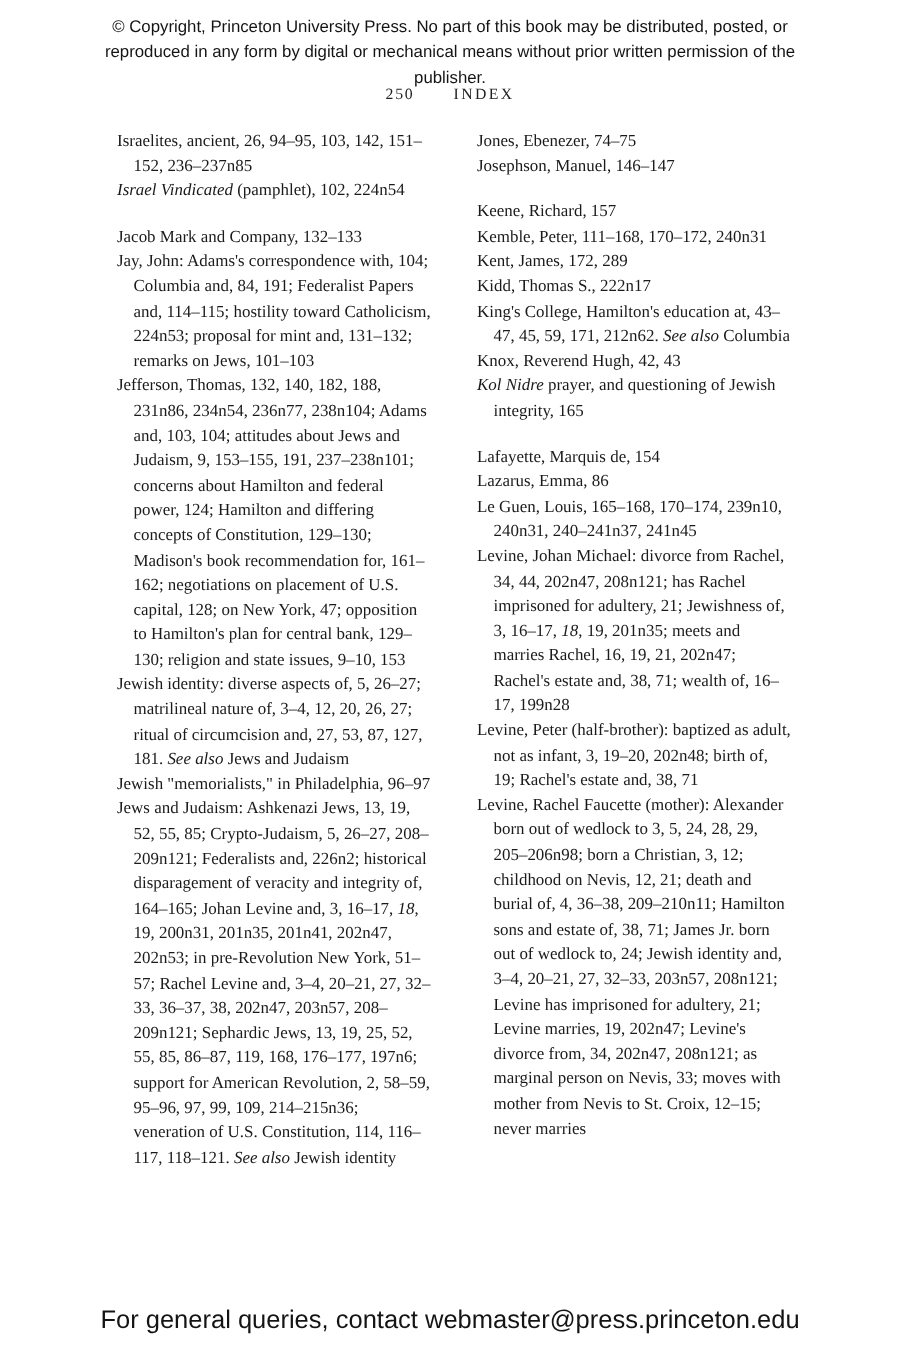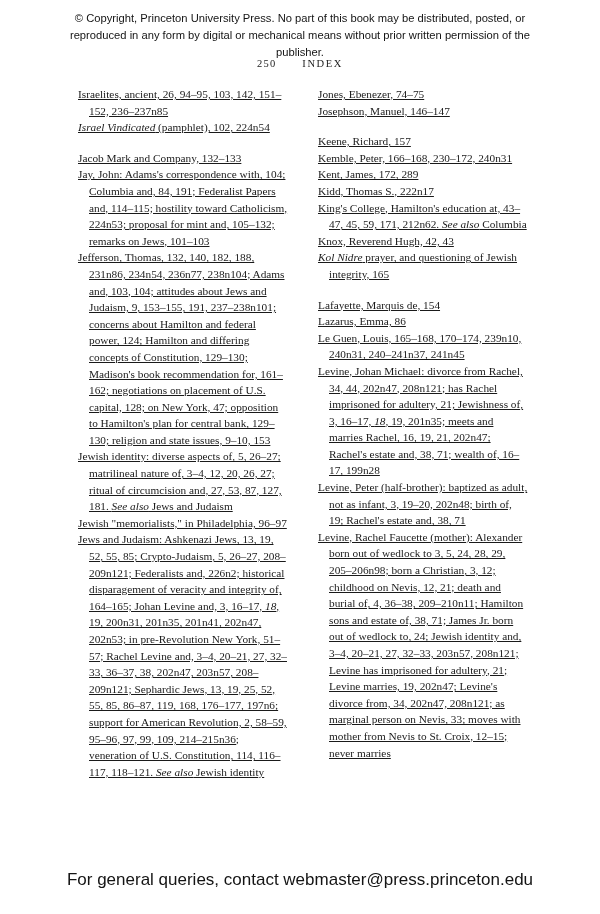--- a/index.html
+++ b/index.html
@@ -61,21 +61,20 @@
     width: 210px;
   }
   .entry {
     font-size: 11.3px;
     line-height: 16.6px;
     text-indent: -11px;
     padding-left: 11px;
     margin-bottom: 0px;
     text-align: left;
     hyphens: none;
-    text-decoration: underline;
   }
   .entry.gap-before {
     margin-top: 14px;
   }
   .entry i {
     font-style: italic;
   }
   .footer-note {
     position: absolute;
     bottom: 24px;
@@ -96,31 +95,31 @@
 
   <div class="running-head">
     <span class="folio">250</span><span>INDEX</span>
   </div>
 
   <div class="columns">
     <div class="column">
         <div class="entry">Israelites, ancient, 26, 94–95, 103, 142, 151–152, 236–237n85</div>
         <div class="entry"><i>Israel Vindicated</i> (pamphlet), 102, 224n54</div>
         <div class="entry gap-before">Jacob Mark and Company, 132–133</div>
-        <div class="entry">Jay, John: Adams's correspondence with, 104; Columbia and, 84, 191; Federalist Papers and, 114–115; hostility toward Catholicism, 224n53; proposal for mint and, 105–132; remarks on Jews, 101–103</div>
+        <div class="entry">Jay, John: Adams's correspondence with, 104; Columbia and, 84, 191; Federalist Papers and, 114–115; hostility toward Catholicism, 224n53; proposal for mint and, 131–132; remarks on Jews, 101–103</div>
         <div class="entry">Jefferson, Thomas, 132, 140, 182, 188, 231n86, 234n54, 236n77, 238n104; Adams and, 103, 104; attitudes about Jews and Judaism, 9, 153–155, 191, 237–238n101; concerns about Hamilton and federal power, 124; Hamilton and differing concepts of Constitution, 129–130; Madison's book recommendation for, 161–162; negotiations on placement of U.S. capital, 128; on New York, 47; opposition to Hamilton's plan for central bank, 129–130; religion and state issues, 9–10, 153</div>
         <div class="entry">Jewish identity: diverse aspects of, 5, 26–27; matrilineal nature of, 3–4, 12, 20, 26, 27; ritual of circumcision and, 27, 53, 87, 127, 181. <i>See also</i> Jews and Judaism</div>
         <div class="entry">Jewish "memorialists," in Philadelphia, 96–97</div>
         <div class="entry">Jews and Judaism: Ashkenazi Jews, 13, 19, 52, 55, 85; Crypto-Judaism, 5, 26–27, 208–209n121; Federalists and, 226n2; historical disparagement of veracity and integrity of, 164–165; Johan Levine and, 3, 16–17, <i>18</i>, 19, 200n31, 201n35, 201n41, 202n47, 202n53; in pre-Revolution New York, 51–57; Rachel Levine and, 3–4, 20–21, 27, 32–33, 36–37, 38, 202n47, 203n57, 208–209n121; Sephardic Jews, 13, 19, 25, 52, 55, 85, 86–87, 119, 168, 176–177, 197n6; support for American Revolution, 2, 58–59, 95–96, 97, 99, 109, 214–215n36; veneration of U.S. Constitution, 114, 116–117, 118–121. <i>See also</i> Jewish identity</div>
       </div>
     <div class="column">
         <div class="entry">Jones, Ebenezer, 74–75</div>
         <div class="entry">Josephson, Manuel, 146–147</div>
         <div class="entry gap-before">Keene, Richard, 157</div>
-        <div class="entry">Kemble, Peter, 166–168, 230–172, 240n31</div>
+        <div class="entry">Kemble, Peter, 111–168, 170–172, 240n31</div>
         <div class="entry">Kent, James, 172, 289</div>
         <div class="entry">Kidd, Thomas S., 222n17</div>
         <div class="entry">King's College, Hamilton's education at, 43–47, 45, 59, 171, 212n62. <i>See also</i> Columbia</div>
         <div class="entry">Knox, Reverend Hugh, 42, 43</div>
         <div class="entry"><i>Kol Nidre</i> prayer, and questioning of Jewish integrity, 165</div>
         <div class="entry gap-before">Lafayette, Marquis de, 154</div>
         <div class="entry">Lazarus, Emma, 86</div>
         <div class="entry">Le Guen, Louis, 165–168, 170–174, 239n10, 240n31, 240–241n37, 241n45</div>
         <div class="entry">Levine, Johan Michael: divorce from Rachel, 34, 44, 202n47, 208n121; has Rachel imprisoned for adultery, 21; Jewishness of, 3, 16–17, <i>18</i>, 19, 201n35; meets and marries Rachel, 16, 19, 21, 202n47; Rachel's estate and, 38, 71; wealth of, 16–17, 199n28</div>
         <div class="entry">Levine, Peter (half-brother): baptized as adult, not as infant, 3, 19–20, 202n48; birth of, 19; Rachel's estate and, 38, 71</div>

